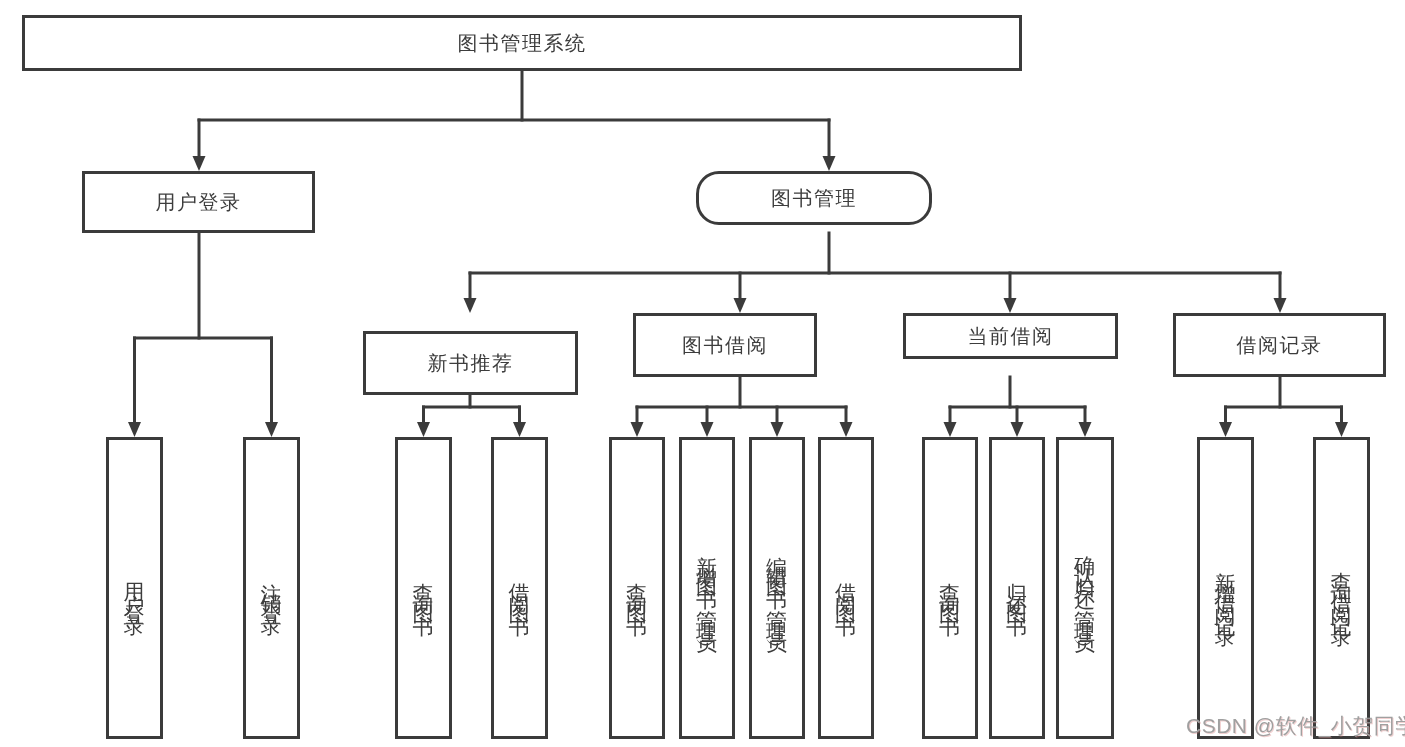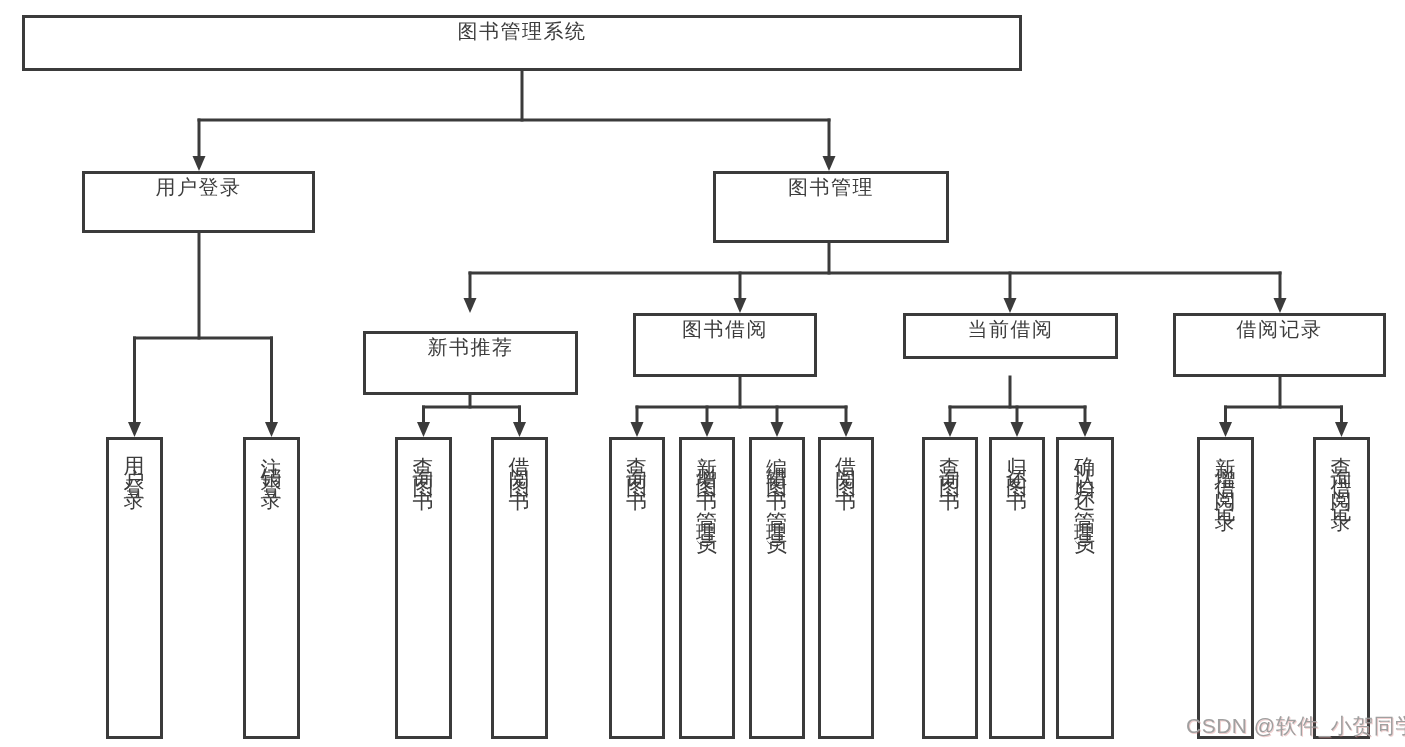--- a/index.html
+++ b/index.html
@@ -9,21 +9,21 @@
     background:var(--bg,#ffffff);
     font-family:"Liberation Sans","DejaVu Sans",sans-serif;
     color:var(--text,#3d3d3d);
     overflow:hidden;
   }
   #connectors { position:absolute; left:0; top:0; }
   #connectors line { stroke:var(--line,#3b3b3b); stroke-width:3; stroke-linecap:square; }
   #connectors polygon { fill:var(--line,#3b3b3b); }
   .box {
     position:absolute; border:3px solid var(--line,#3b3b3b); background:#ffffff;
-    display:flex; align-items:flex-start; justify-content:center;
+    display:flex; align-items:center; justify-content:center;
   }
   .hlabel { font-size:20px; letter-spacing:1.5px; color:var(--text,#3d3d3d); white-space:nowrap; }
   .vtext {
     writing-mode:vertical-rl; text-orientation:mixed;
     font-size:21px; letter-spacing:11px; line-height:1;
     color:var(--text,#3d3d3d);
   }
   .watermark {
     position:absolute; left:1186px; top:712px;
     font-size:21px; color:var(--watermark,#a0a0a0);
@@ -112,21 +112,21 @@
     </g>
   </svg>
 
   <div class="box" style="left:22px; top:15px; width:1000px; height:56px;">
     <span class="hlabel">图书管理系统</span>
   </div>
 
   <div class="box" style="left:82px; top:171px; width:233px; height:62px;">
     <span class="hlabel">用户登录</span>
   </div>
-  <div class="box" style="left:713px; top:171px; width:236px; height:72px;">
+  <div class="box" style="left:696px; top:171px; width:236px; height:54px;border-radius:23px;">
     <span class="hlabel">图书管理</span>
   </div>
 
   <div class="box" style="left:363px; top:331px; width:215px; height:64px;">
     <span class="hlabel">新书推荐</span>
   </div>
   <div class="box" style="left:633px; top:313px; width:184px; height:64px;">
     <span class="hlabel">图书借阅</span>
   </div>
   <div class="box" style="left:903px; top:313px; width:215px; height:46px;">

